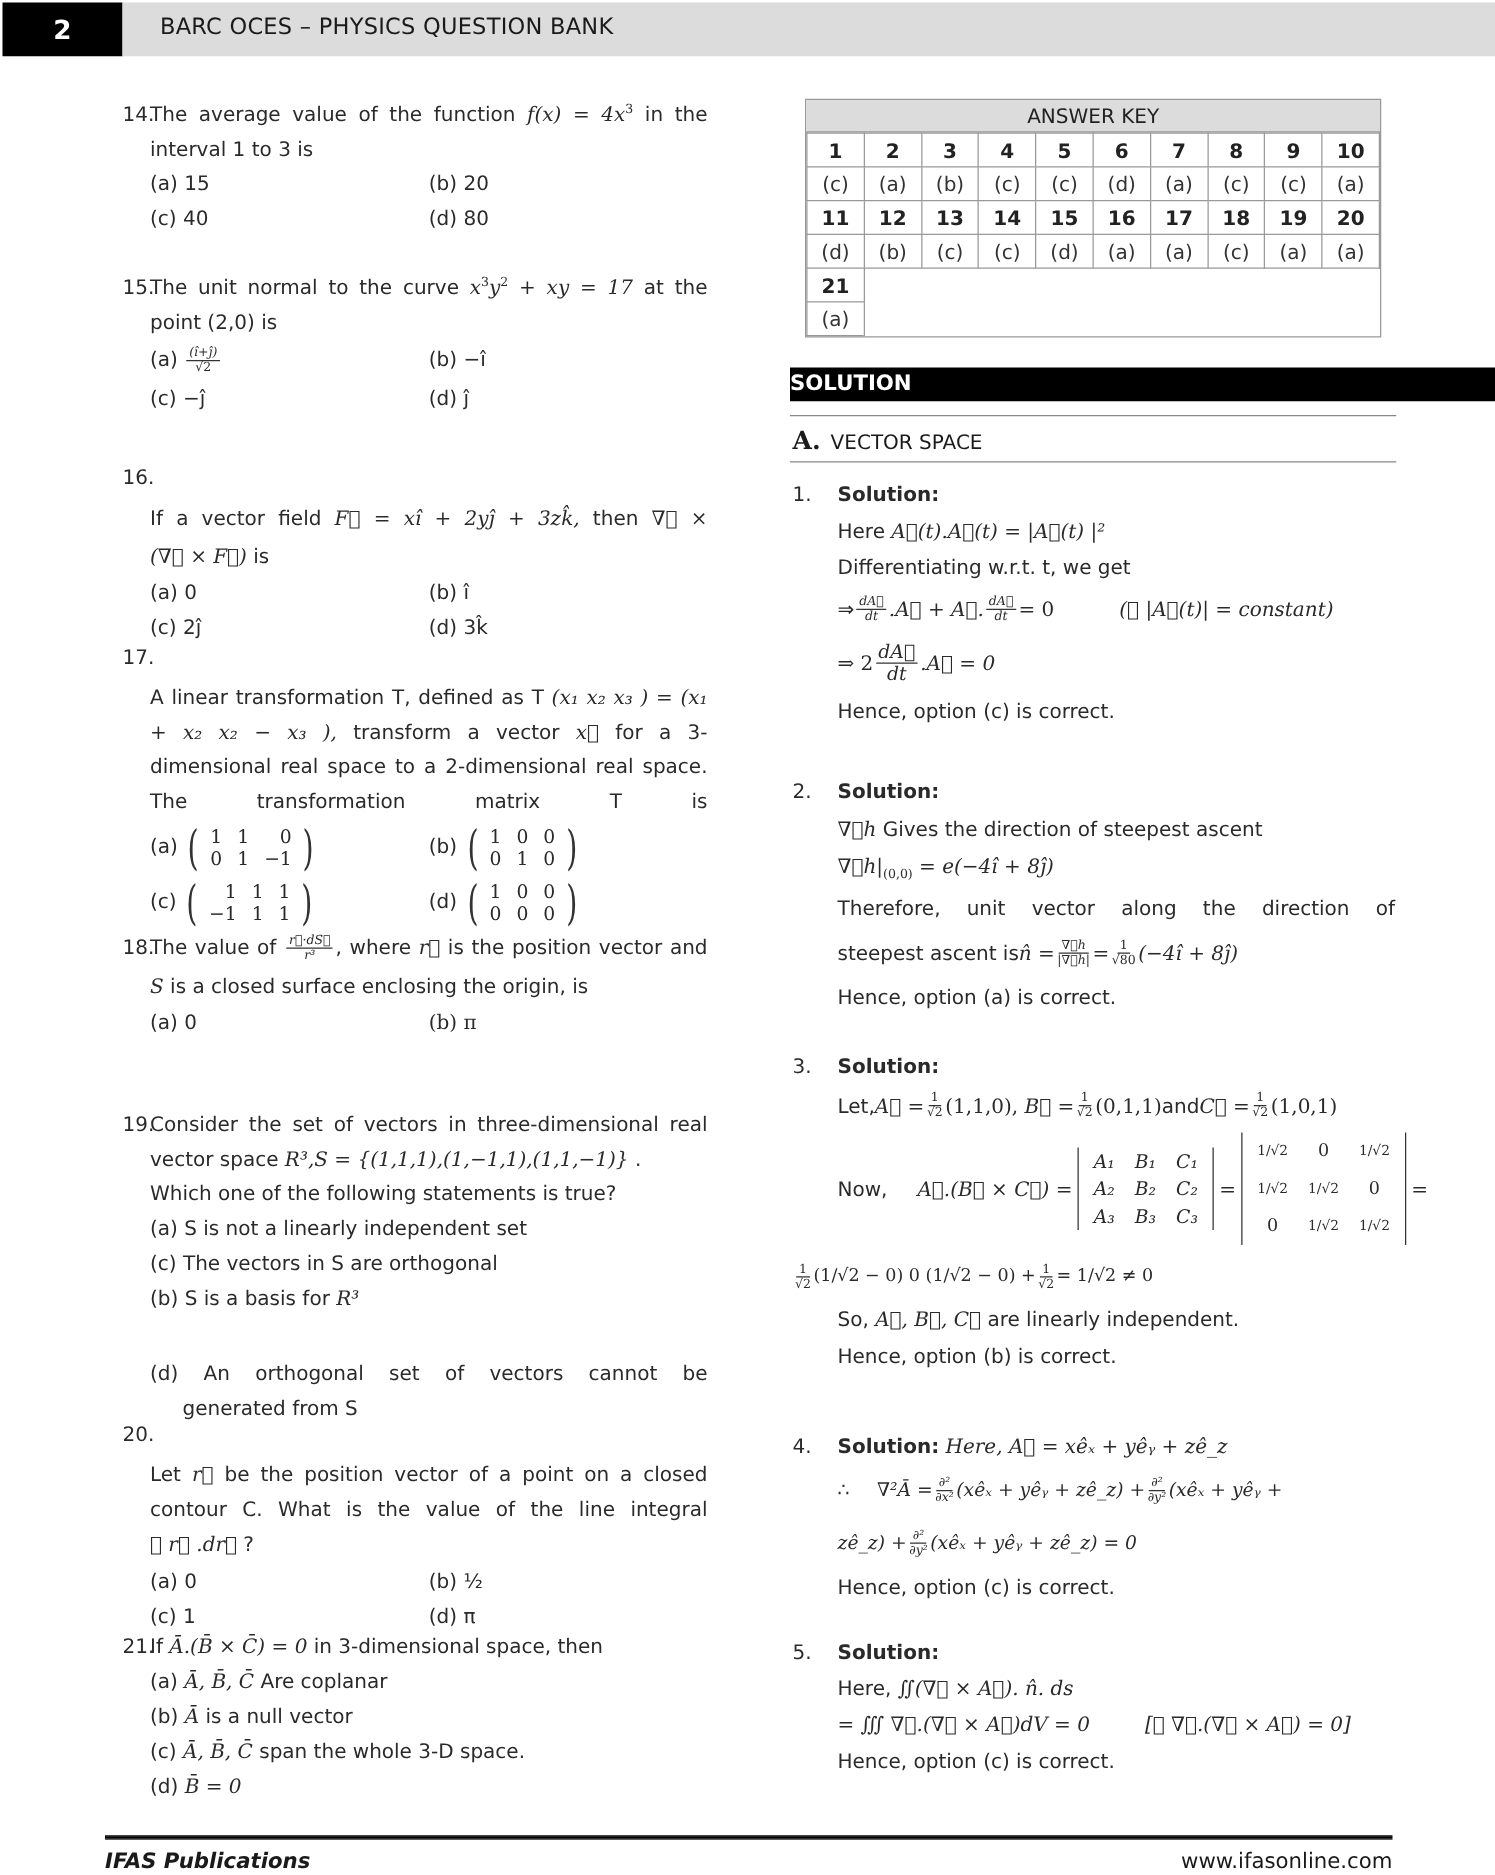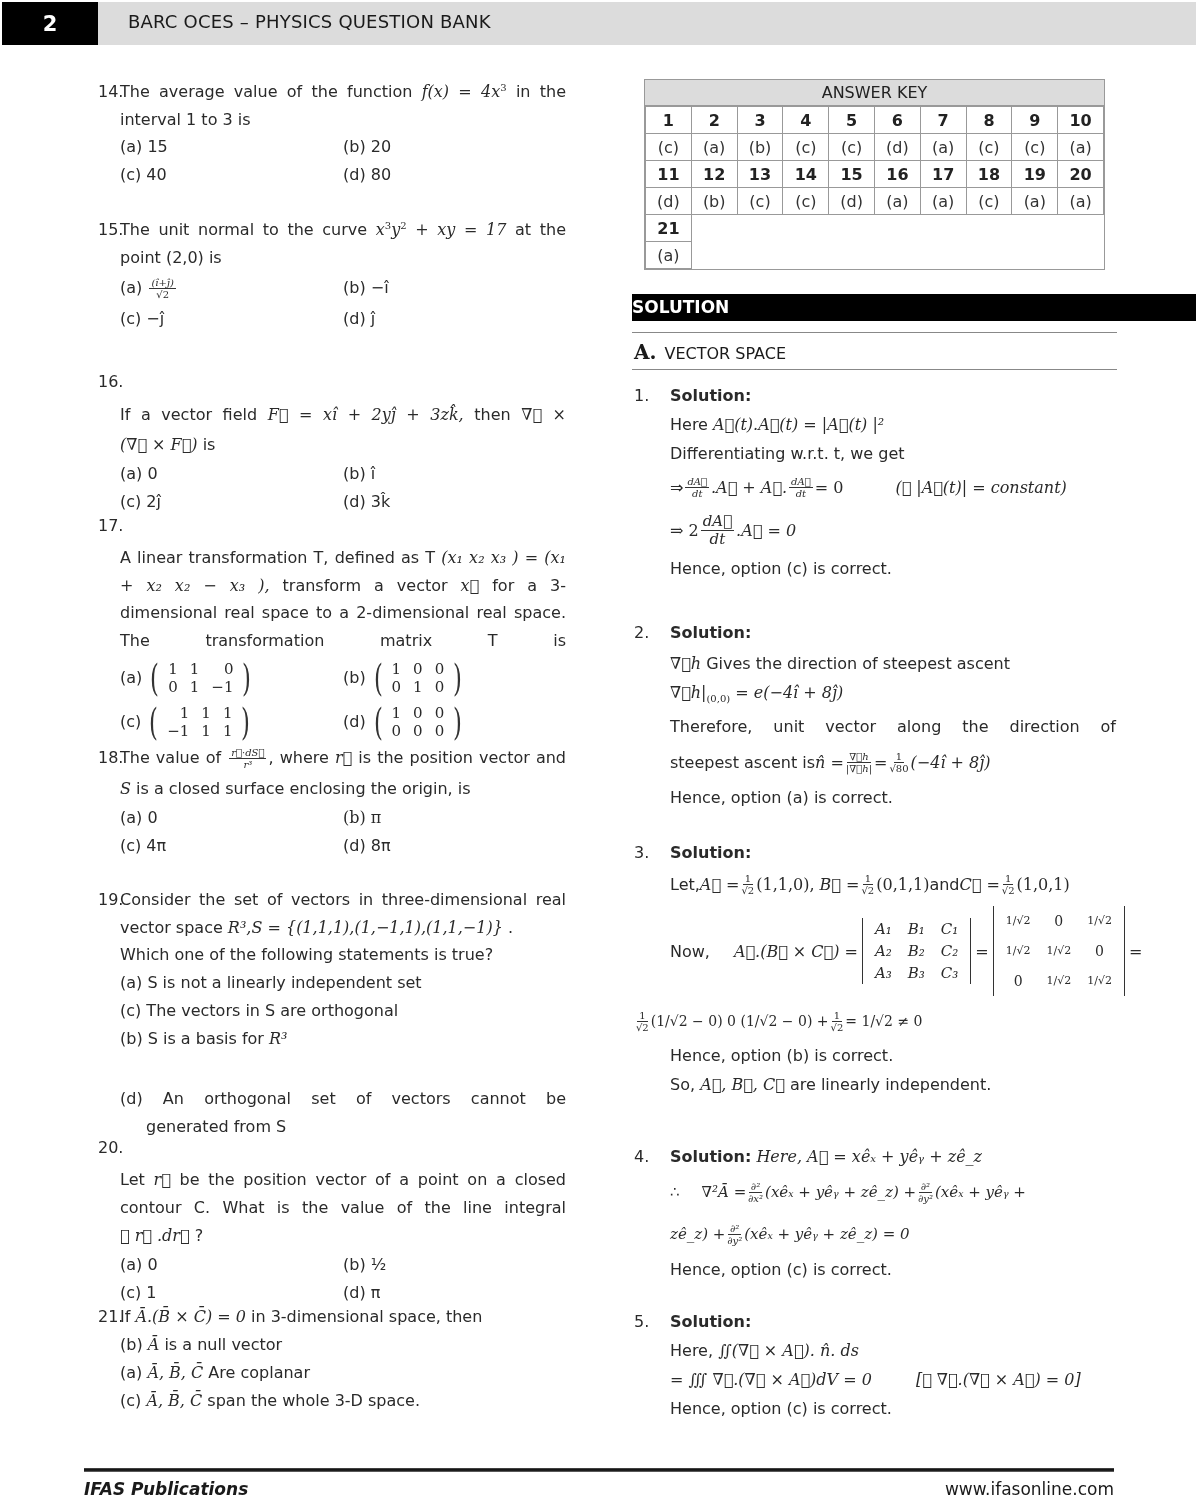--- a/index.html
+++ b/index.html
@@ -213,24 +213,20 @@
       <span>The value of </span><span class="frac">
           <span class="n m">r⃗·dS⃗</span>
           <span class="d m">r³</span>
         </span><span>, where </span><span class="m">r⃗</span><span> is the position vector and </span><span class="m">S</span><span> is a closed surface enclosing the origin, is</span>
     </div>
     <div class="opts">
       <div class="opt-row">
           <span class="o">(a) 0</span>
           <span class="o m" style="font-style:normal">(b) π</span>
         </div>
-      <div class="opt-row">
-          <span class="o">(c) 4π</span>
-          <span class="o">(d) 8π</span>
-        </div>
     </div>
   </div>
 
   <div class="q" style="top:808px">
     <span class="num">19.</span>
     <div class="body">
       <span>Consider the set of vectors in three-dimensional real vector space </span><span class="m">R³,S = {(1,1,1),(1,−1,1),(1,1,−1)}</span><span> .</span><br><span>Which one of the following statements is true?</span>
     </div>
     <div class="opts">
       <div class="opt-single">(a) S is not a linearly independent set</div>
@@ -262,23 +258,24 @@
         </div>
     </div>
   </div>
 
   <div class="q" style="top:1225px">
     <span class="num">21.</span>
     <div class="body">
       <span>If </span><span class="m">Ā.(B̄ × C̄) = 0</span><span> in 3-dimensional space, then</span>
     </div>
     <div class="opts">
+      <div class="opt-single"><span>(a) </span><span class="m">Ā, B̄, C̄</span><span> Are coplanar</span></div>
       <div class="opt-single"><span>(b) </span><span class="m">Ā</span><span> is a null vector</span></div>
-      <div class="opt-single"><span>(a) </span><span class="m">Ā, B̄, C̄</span><span> Are coplanar</span></div>
       <div class="opt-single"><span>(c) </span><span class="m">Ā, B̄, C̄</span><span> span the whole 3-D space.</span></div>
+      <div class="opt-single"><span>(d) </span><span class="m">B̄ = 0</span><span></span></div>
     </div>
   </div>
 </div>
 
 <div class="ak">
   <div class="ak-title">ANSWER KEY</div>
   <table>
     <tbody>
         <tr>
       <td class="h">1</td>
@@ -472,22 +469,22 @@
         <span class="d">√2</span>
       </span>
       <span>(1/√2 − 0) 0 (1/√2 − 0) + </span>
       <span class="frac">
         <span class="n">1</span>
         <span class="d">√2</span>
       </span>
       <span>= 1/√2 ≠ 0</span>
   </div>
   <div class="body">
+    <div class="line"><span>So, </span><span class="m">A⃗, B⃗, C⃗</span><span> are linearly independent.</span></div>
     <div class="line">Hence, option (b) is correct.</div>
-    <div class="line"><span>So, </span><span class="m">A⃗, B⃗, C⃗</span><span> are linearly independent.</span></div>
   </div>
 </div>
 
 <div class="sol" style="top:1142px">
   <span class="num">4.</span>
   <div class="body">
     <div class="line"><span class="title">Solution:</span> <span class="m">Here, A⃗ = xêₓ + yêᵧ + zê_z</span></div>
     <div class="line" style="height:42px;display:flex;align-items:center;white-space:nowrap;font-size:15px">
         <span class="mr">∴</span>
         <span class="m" style="margin-left:22px">∇²Ā = </span>

